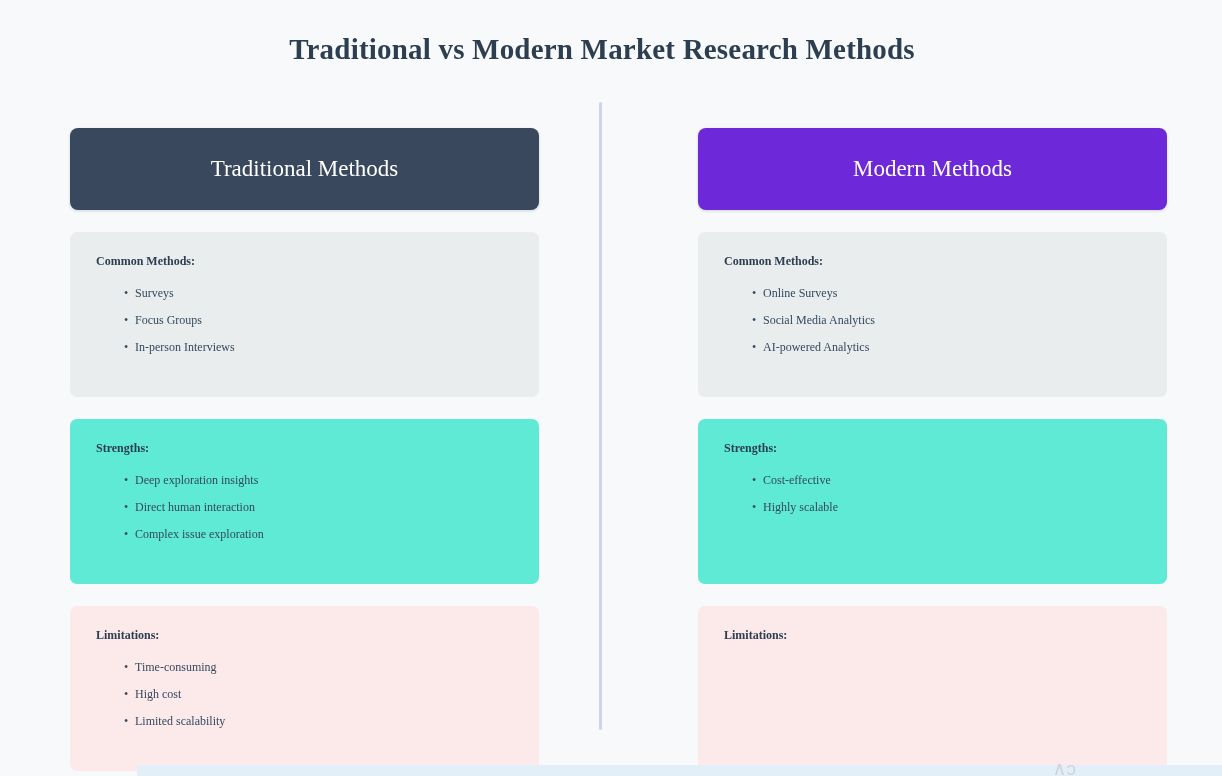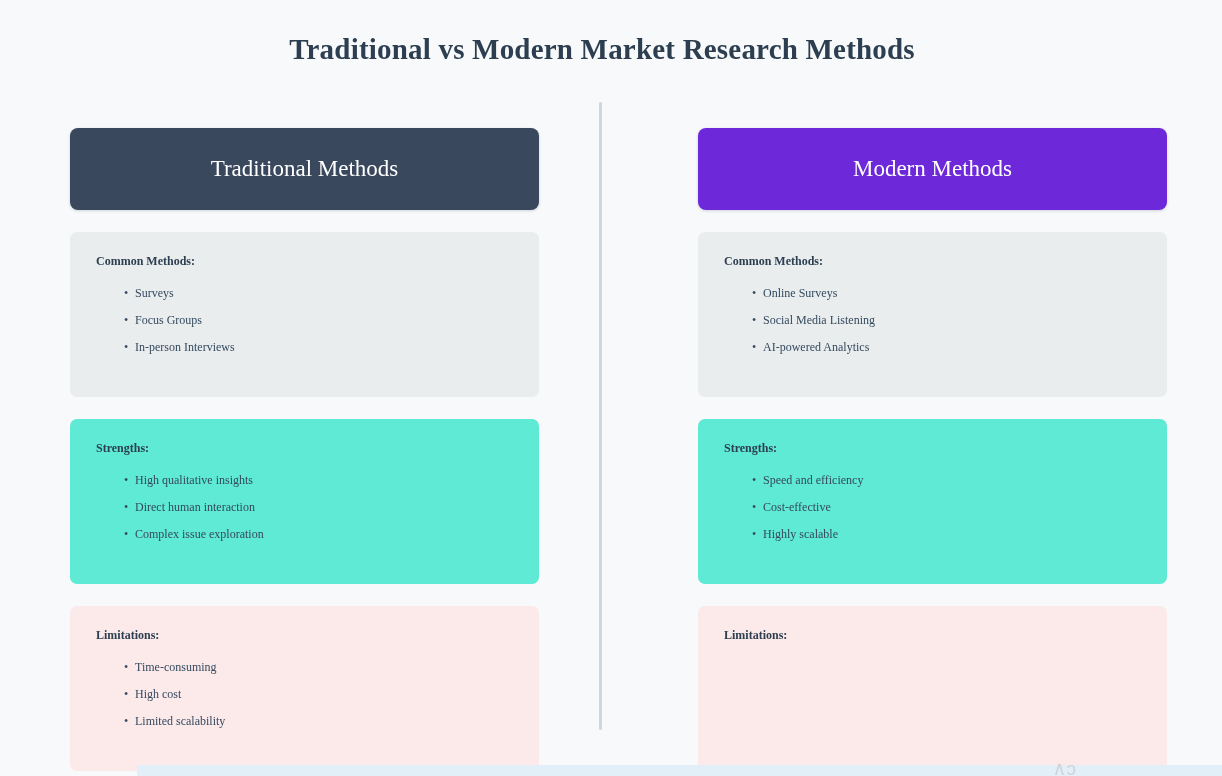--- a/index.html
+++ b/index.html
@@ -155,21 +155,21 @@
         <ul class="panel-list">
           <li><span class="bullet">•</span><span>Surveys</span></li>
           <li><span class="bullet">•</span><span>Focus Groups</span></li>
           <li><span class="bullet">•</span><span>In-person Interviews</span></li>
         </ul>
       </div>
 
       <div class="panel positive">
         <div class="panel-title">Strengths:</div>
         <ul class="panel-list">
-          <li><span class="bullet">•</span><span>High qualitative insights</span></li>
+          <li><span class="bullet">•</span><span>Deep exploration insights</span></li>
           <li><span class="bullet">•</span><span>Direct human interaction</span></li>
           <li><span class="bullet">•</span><span>Complex issue exploration</span></li>
         </ul>
       </div>
 
       <div class="panel negative">
         <div class="panel-title">Limitations:</div>
         <ul class="panel-list">
           <li><span class="bullet">•</span><span>Time-consuming</span></li>
           <li><span class="bullet">•</span><span>High cost</span></li>
@@ -180,29 +180,28 @@
     </div>
 
     <div class="column right">
 
       <div class="col-header modern">Modern Methods</div>
 
       <div class="panel neutral">
         <div class="panel-title">Common Methods:</div>
         <ul class="panel-list">
           <li><span class="bullet">•</span><span>Online Surveys</span></li>
-          <li><span class="bullet">•</span><span>Social Media Listening</span></li>
+          <li><span class="bullet">•</span><span>Social Media Analytics</span></li>
           <li><span class="bullet">•</span><span>AI-powered Analytics</span></li>
         </ul>
       </div>
 
       <div class="panel positive">
         <div class="panel-title">Strengths:</div>
         <ul class="panel-list">
-          <li><span class="bullet">•</span><span>Speed and efficiency</span></li>
           <li><span class="bullet">•</span><span>Cost-effective</span></li>
           <li><span class="bullet">•</span><span>Highly scalable</span></li>
         </ul>
       </div>
 
       <div class="panel negative">
         <div class="panel-title">Limitations:</div>
       </div>
 
     </div>

